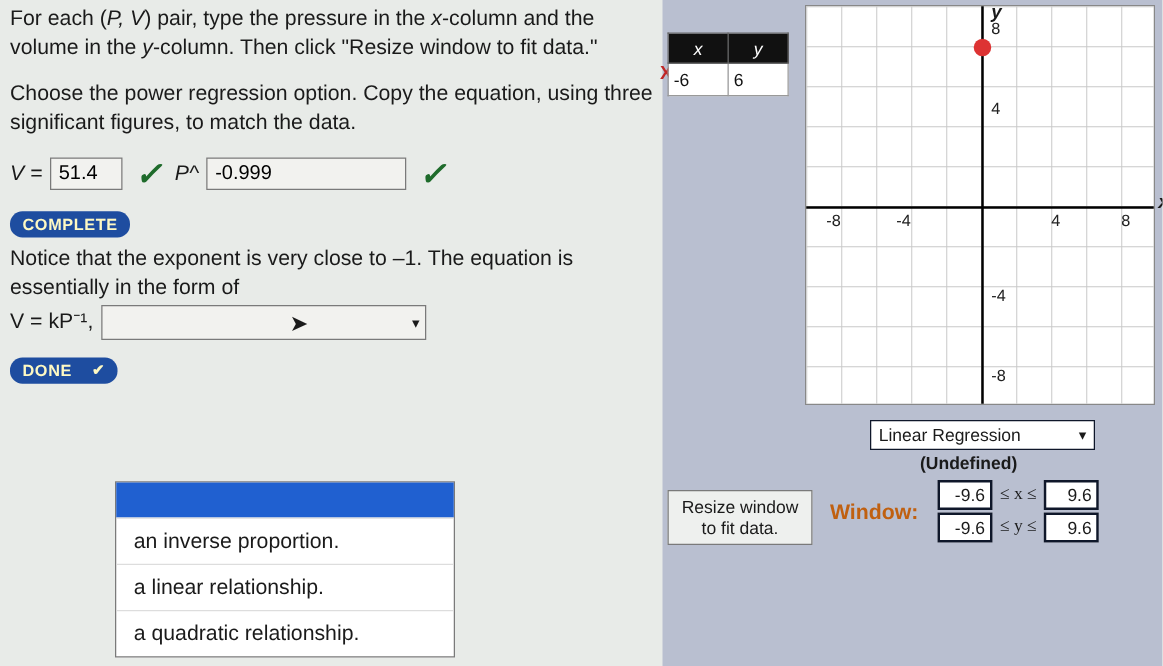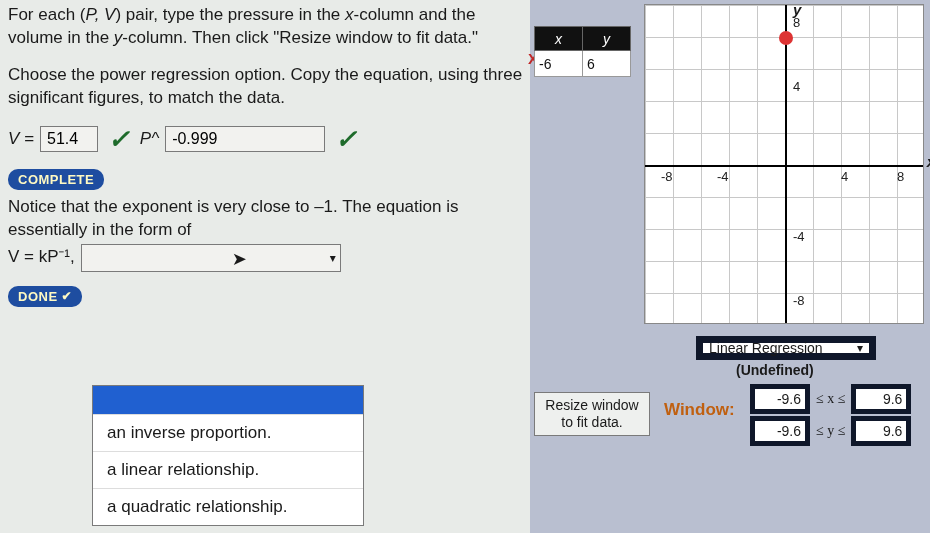--- a/index.html
+++ b/index.html
@@ -41,21 +41,21 @@
   .badge {
     display: inline-block;
     background: #1e4da0;
     color: #fef9c3;
     font-weight: bold;
     font-size: 13px;
     padding: 3px 10px;
     border-radius: 10px;
     letter-spacing: 0.5px;
   }
-  .badge.done { display:inline-flex; align-items:center; gap:4px; }
+  .badge.done { display:inline-flex; align-items:center; gap:16px; }
   .badge.done .mini { font-size: 12px; }
   .para { margin-top: 6px; line-height: 1.35; }
   .formline { display:flex; align-items:flex-start; gap:2px; margin-top:2px; position:relative; }
   .selbox {
     border: 1px solid #7a7a7a;
     background: #f2f2ef;
     height: 28px;
     width: 260px;
     font-size: 15px;
     display:flex; align-items:center; justify-content:flex-end;
@@ -123,37 +123,37 @@
   }
   .axisx { position:absolute; left:0; right:0; top:160px; height:2px; background:#000; }
   .axisy { position:absolute; top:0; bottom:0; left:140px; width:2px; background:#000; }
   .tick { position:absolute; font-size:13px; color:#222; }
   .dot { position:absolute; width:14px; height:14px; border-radius:50%; background:#d33; left:134px; top:26px; }
   .ylabel-axis { position:absolute; left:148px; top:-4px; font-style:italic; font-size:15px; font-weight:bold; }
   .xlabel-axis { position:absolute; right:-12px; top:148px; font-style:italic; font-size:15px; font-weight:bold; }
 
   .regsel {
     position:absolute; left:166px; top:336px; width:180px; height:24px;
-    background:#fff; border:7px solid #0f172a; font-size:14px;
+    background:#fff; border:1px solid #0f172a; font-size:14px;
     display:flex; align-items:center; justify-content:space-between; padding:0 6px;
   }
   .regsel .caret { font-size:12px; }
   .undefined { position:absolute; left:206px; top:362px; font-weight:bold; font-size:14px; }
 
   .resize-btn {
     position:absolute; left:4px; top:392px; width:116px;
     background:#eef0ee; border:1px solid #7a7a7a;
     font-size:14px; text-align:center; padding:4px 2px;
     line-height:1.2;
   }
   .window-lbl { position:absolute; left:134px; top:400px; color:#c06010; font-weight:bold; font-size:17px; }
 
   .win-tbl { position:absolute; left:220px; top:384px; font-size:14px; }
   .win-row { display:flex; align-items:center; margin-bottom:2px; }
-  .win-cell { background:#fff; border:5px solid #0f172a; width:60px; padding:2px 4px; text-align:right; }
+  .win-cell { background:#fff; border:2px solid #0f172a; width:44px; padding:2px 4px; text-align:right; }
   .win-mid { padding:0 6px; font-family: 'Times New Roman', serif; }
 </style>
 </head>
 <body>
 
 <div class="left-pane">
   <p class="instr">
     <span>For each (</span><span class="it">P, V</span><span>) pair, type the pressure in the </span><span class="it">x</span><span>-column and the volume in the </span><span class="it">y</span><span>-column. Then click "Resize window to fit data."</span>
   </p>
   <p class="instr">Choose the power regression option. Copy the equation, using three significant figures, to match the data.</p>

